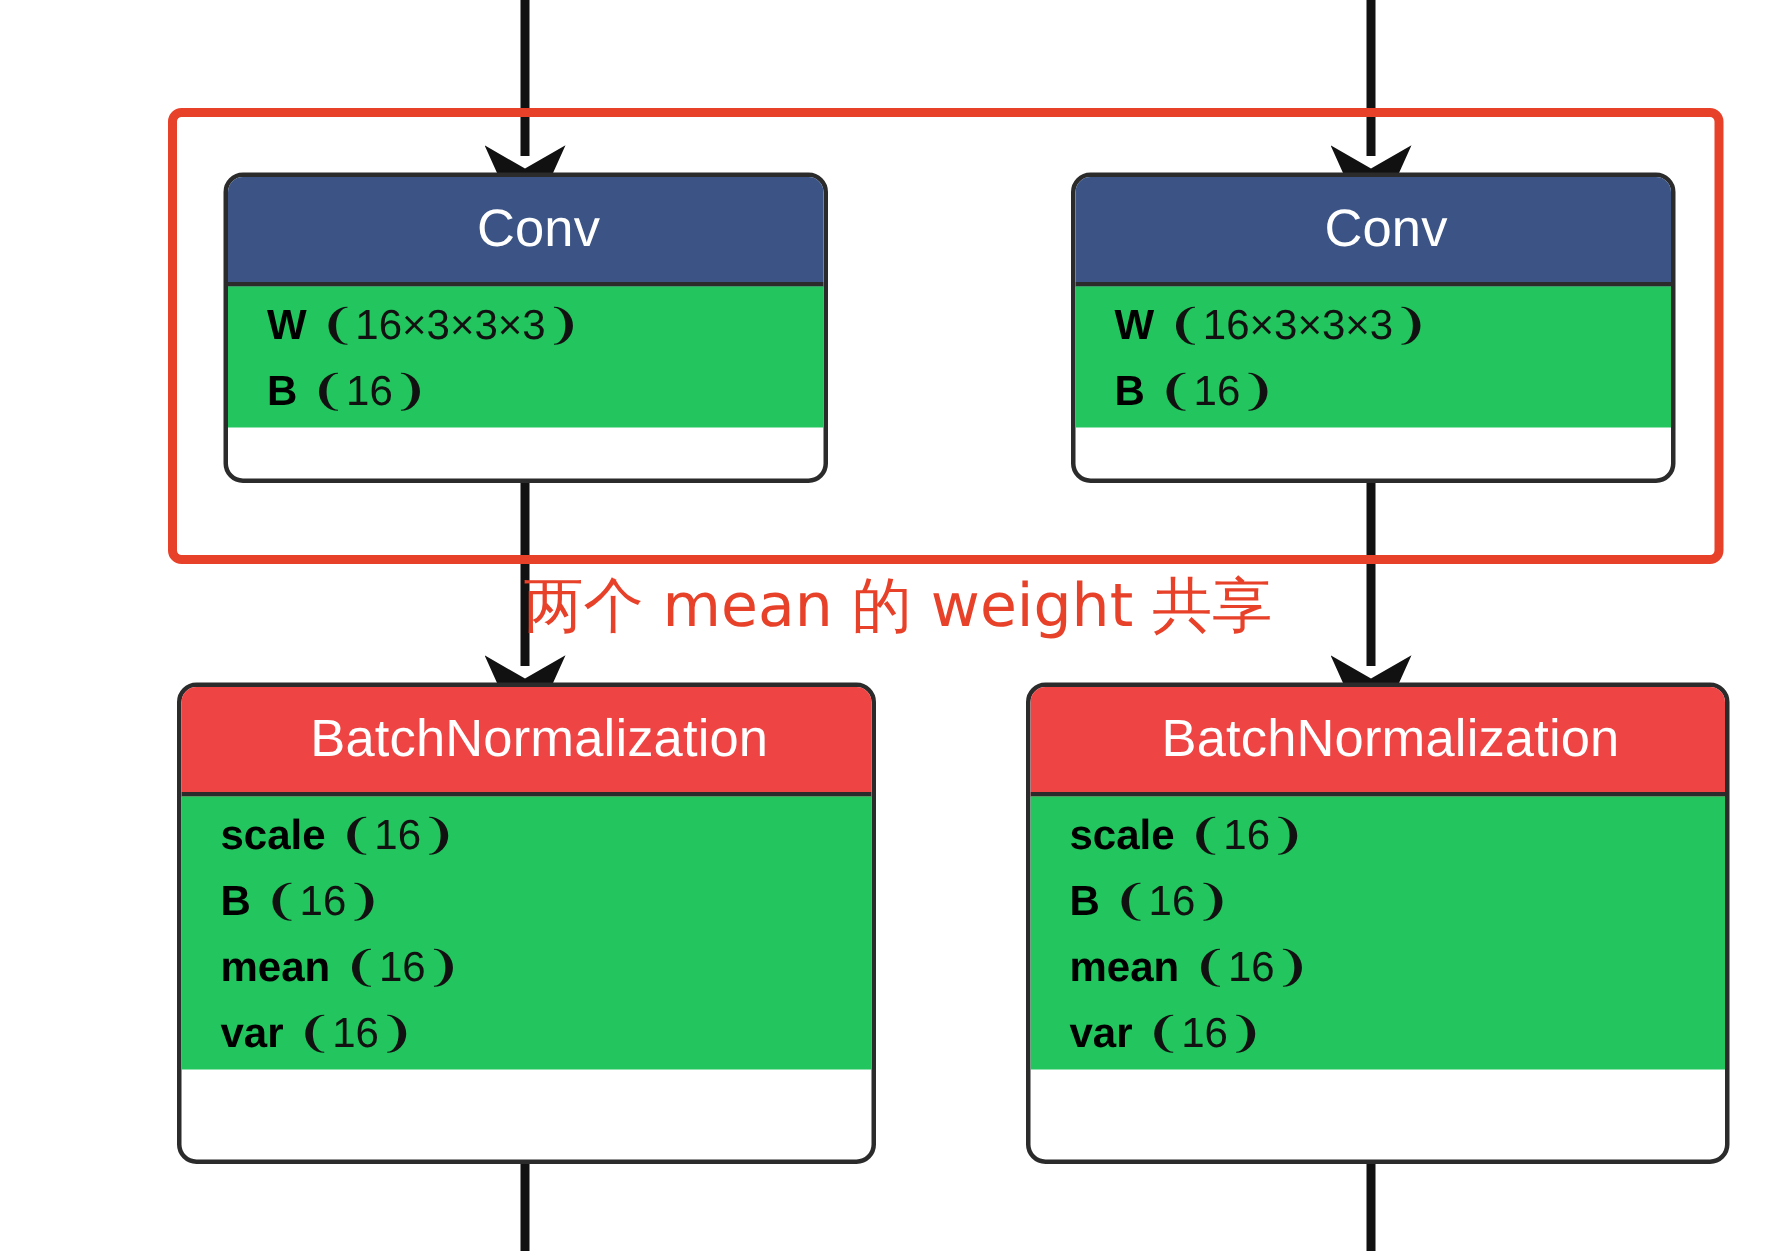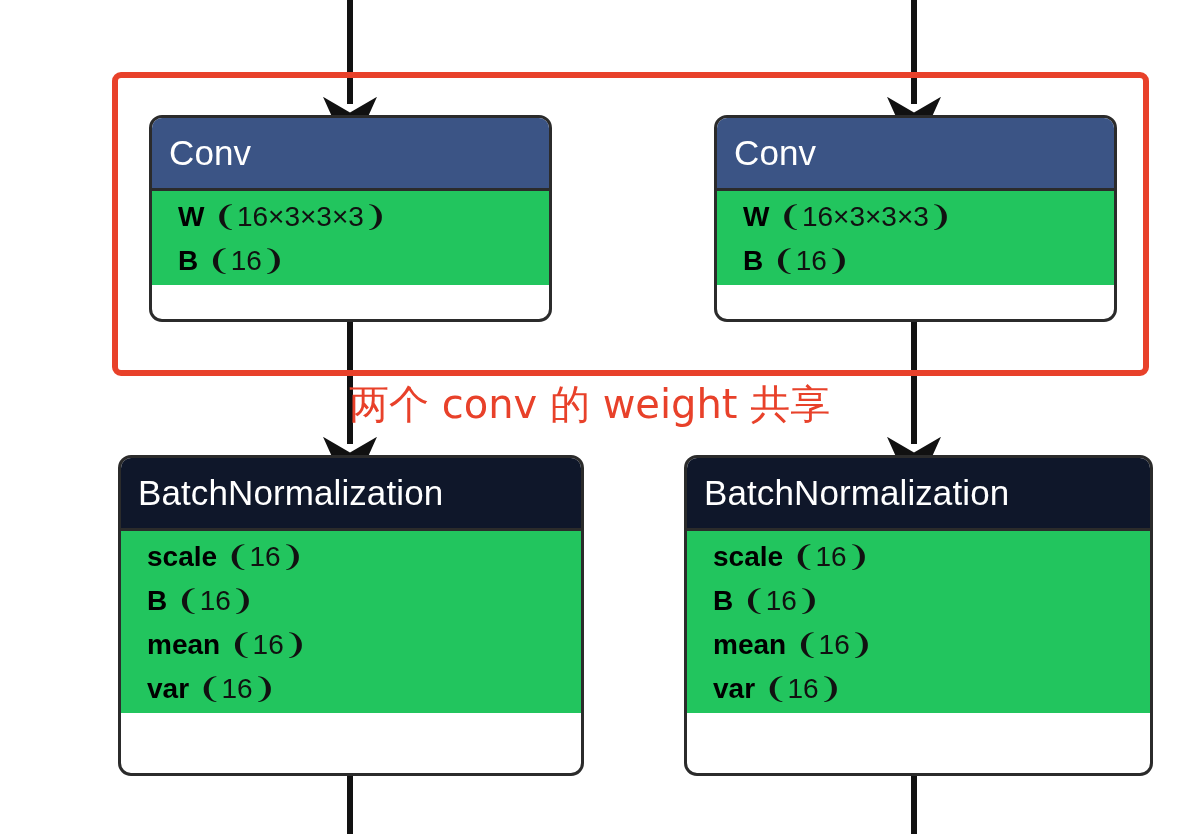--- a/index.html
+++ b/index.html
@@ -39,23 +39,24 @@
   .node-header {
     box-sizing: border-box;
     width: 100%;
     color: #ffffff;
     font-size: 35px;
     line-height: 1;
     letter-spacing: 0.1px;
     padding: 17px 0 18px 17px;
     border-bottom: 3px solid #2b2b2b;
     white-space: nowrap;
+    text-align: center;
   }
   .node.op-conv > .node-header  { background: #3b5485; }
-  .node.op-bn   > .node-header  { background: #0f172a; }
+  .node.op-bn   > .node-header  { background: #ef4444; }
 
   .node-body {
     box-sizing: border-box;
     padding: 12px 0 10px 26px;
     background: #22c55e;
   }
   .attr-row {
     font-size: 28px;
     line-height: 1.0;
     color: #101010;
@@ -131,21 +132,21 @@
 
     <g>
       <line x1="350" y1="776" x2="350" y2="834" stroke="#111111" stroke-width="6"></line>
     </g>
     <g>
       <line x1="914" y1="776" x2="914" y2="834" stroke="#111111" stroke-width="6"></line>
     </g>
   </svg>
 
   <div id="shared-weights-box"></div>
-  <div id="shared-weights-label">两个 conv 的 weight 共享</div>
+  <div id="shared-weights-label">两个 mean 的 weight 共享</div>
 
   <div class="node op-conv" id="node-conv-left">
     <div class="node-header">Conv</div>
     <div class="node-body">
       <div class="attr-row">
         <span class="attr-name">W</span><span class="attr-value">❨16×3×3×3❩</span>
       </div>
       <div class="attr-row">
         <span class="attr-name">B</span><span class="attr-value">❨16❩</span>
       </div>

